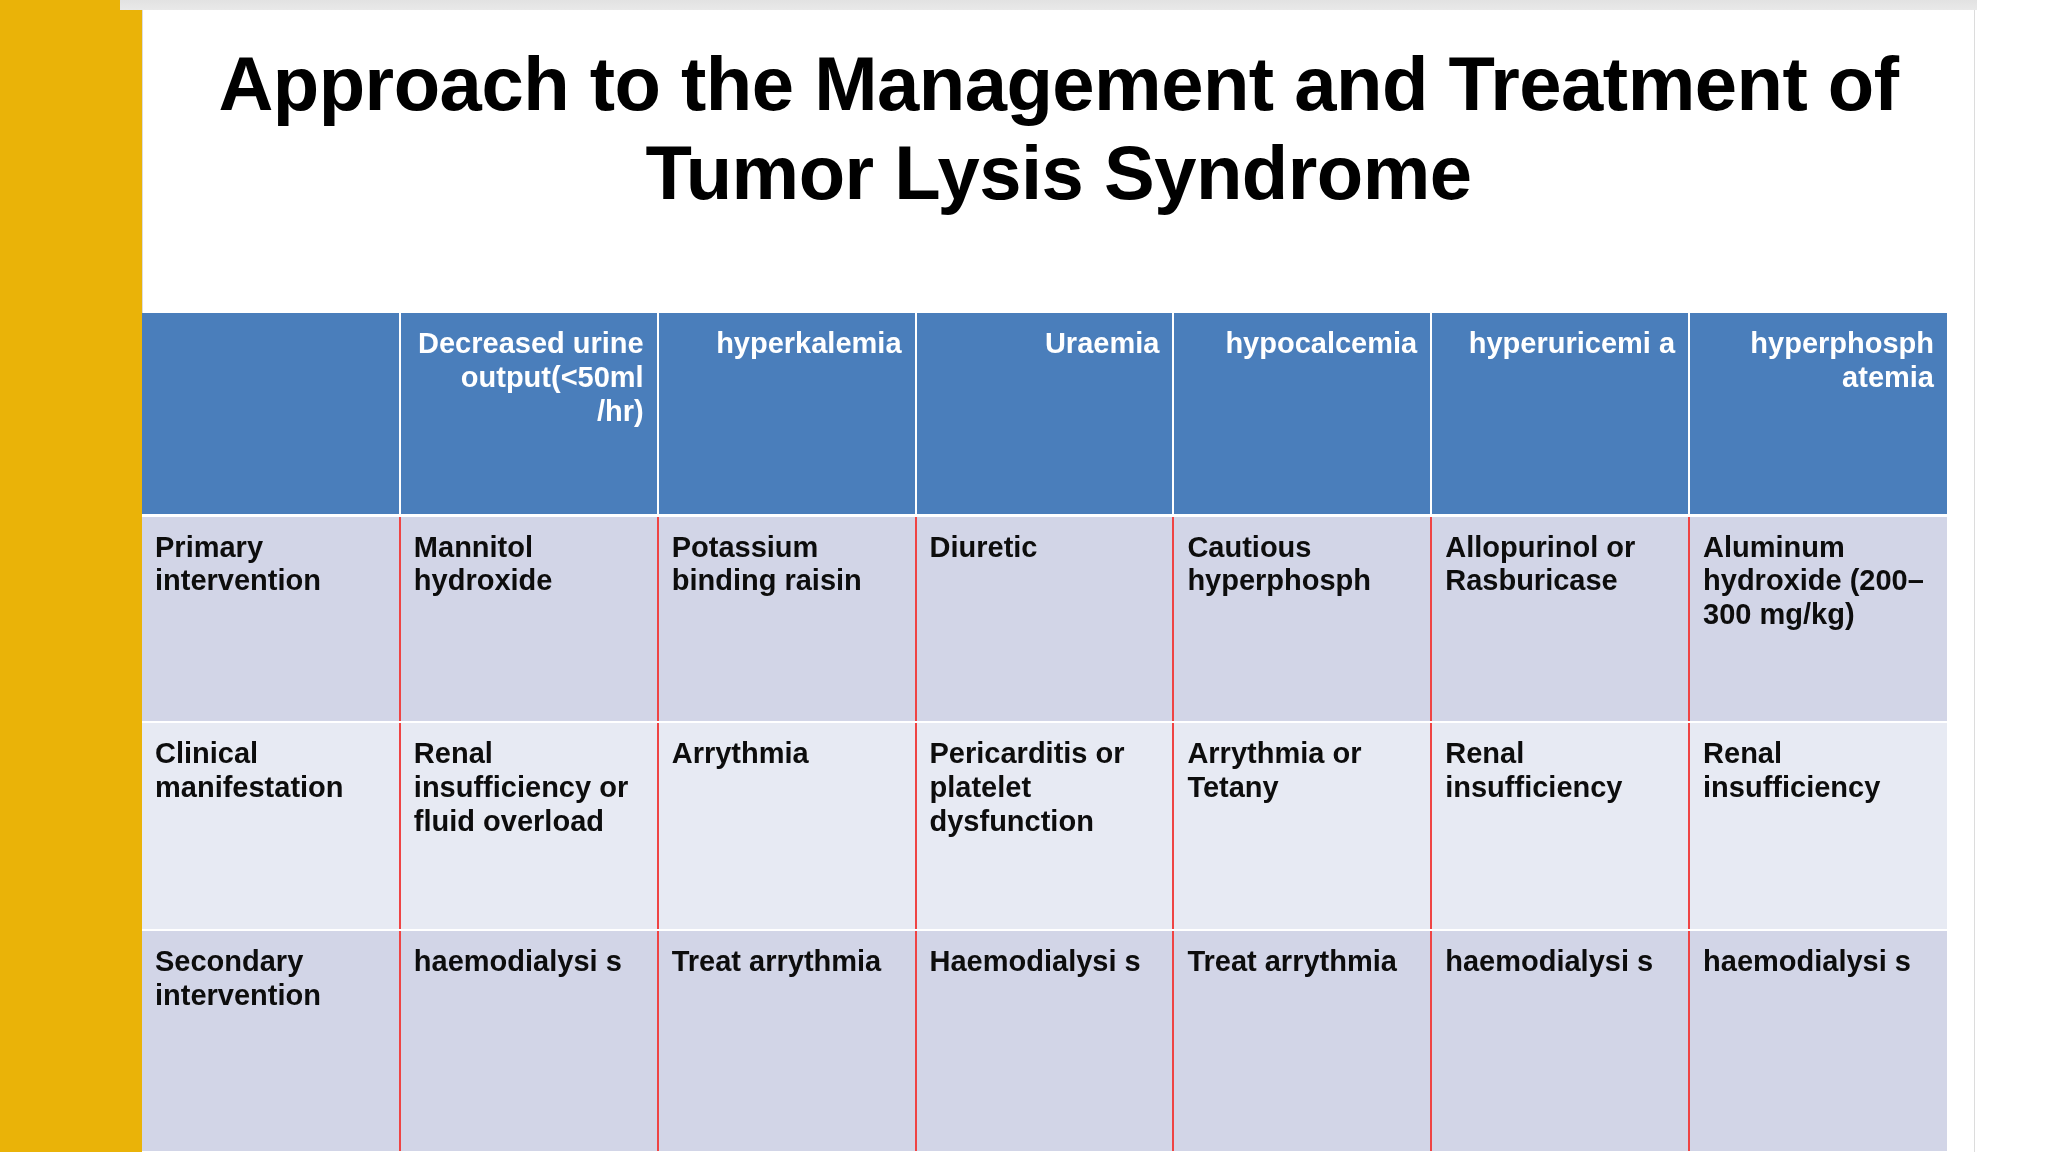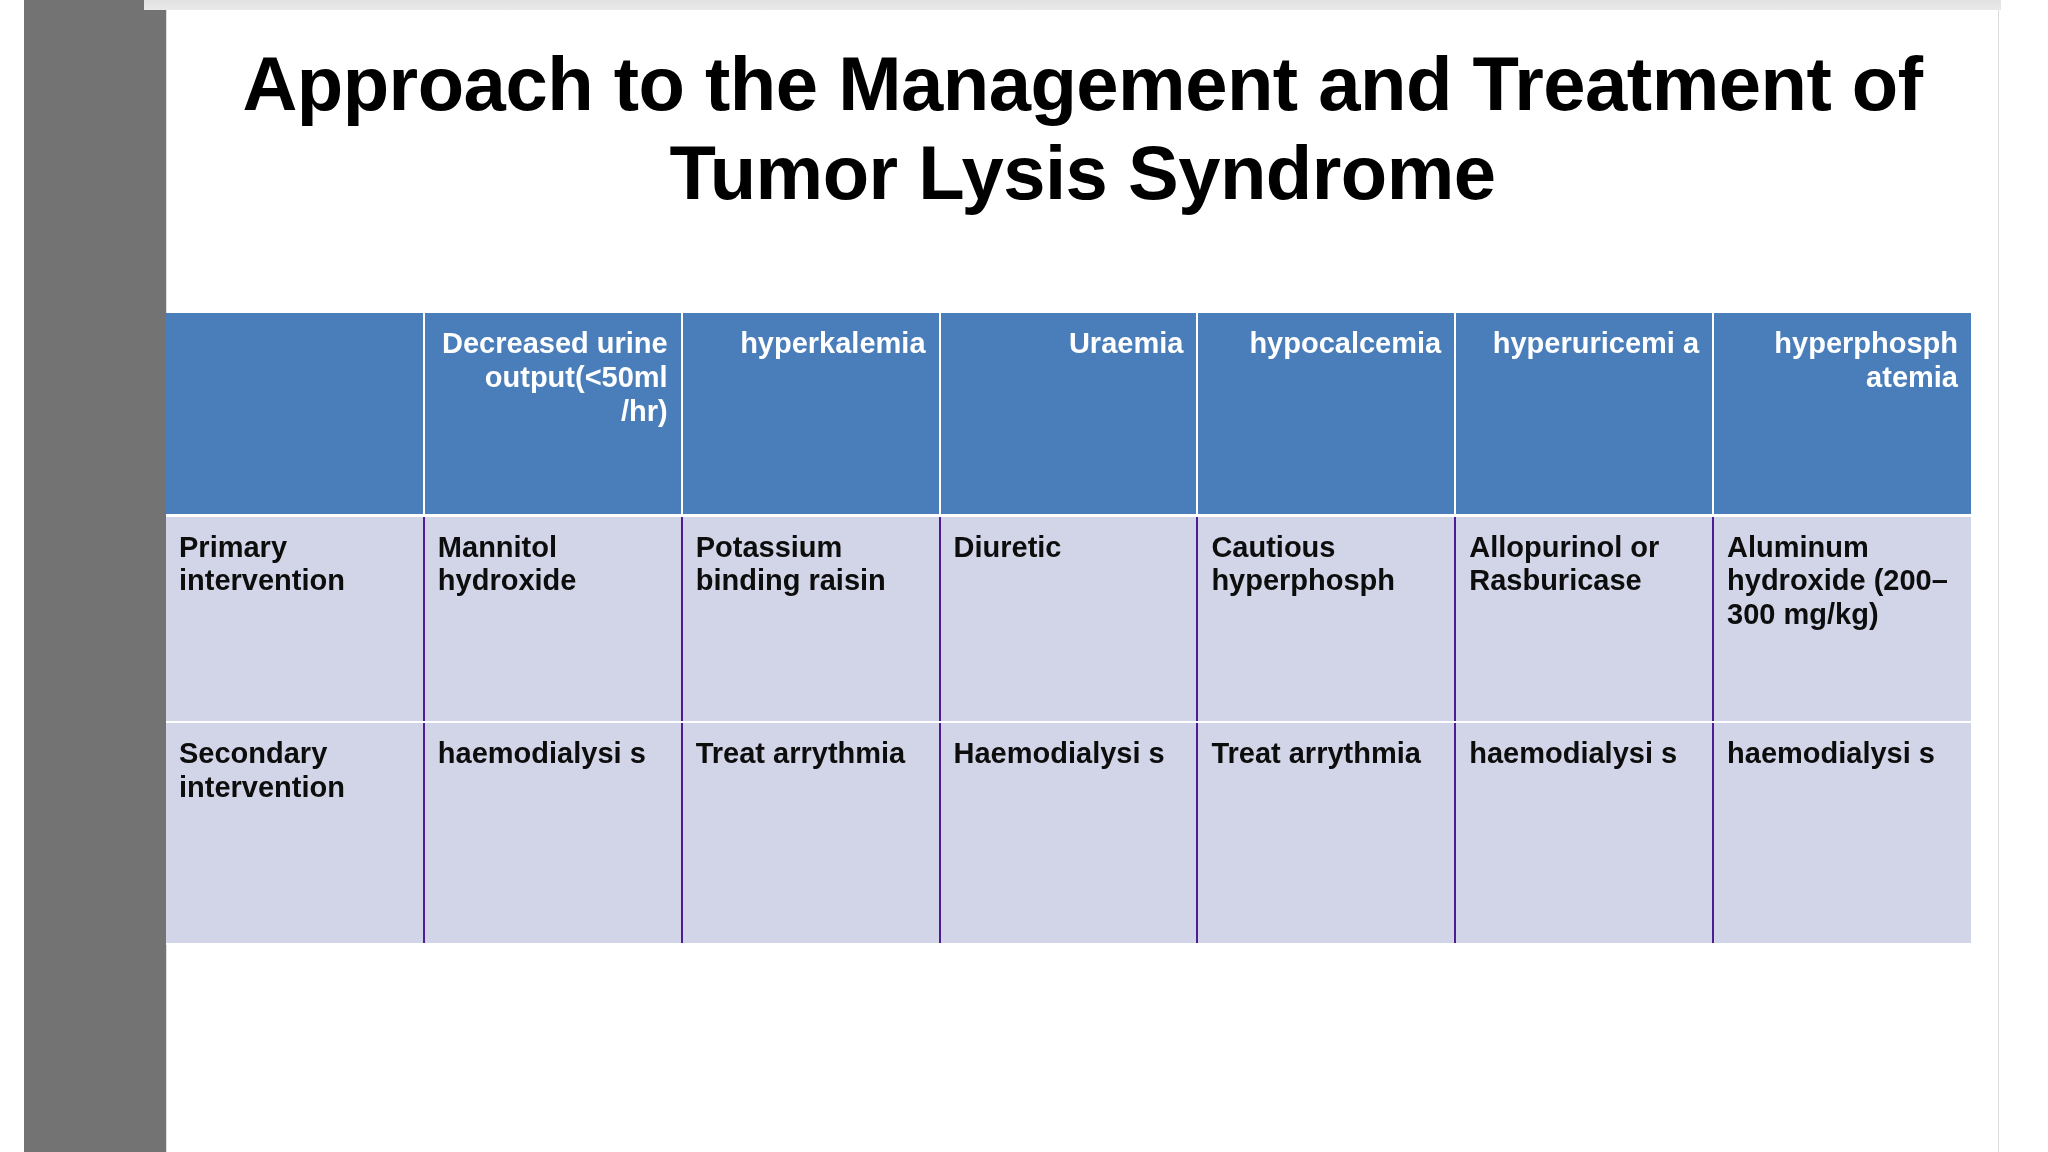--- a/index.html
+++ b/index.html
@@ -10,22 +10,21 @@
     height: 1152px;
     overflow: hidden;
   }
   body {
     font-family: "Liberation Sans", sans-serif;
   }
   #slide-root {
     position: relative;
     width: 1764px;
     height: 1152px;
-    background: #737373;
-    margin-left: 24px;
+    background: #eab308;
   }
   
   .top-strip {
     position: absolute;
     left: 120px;
     top: 0;
     width: 1857px;
     height: 10px;
     background: linear-gradient(to bottom, #e2e2e2, #e9e9e9);
   }
@@ -94,21 +93,21 @@
 
   tbody tr.band-dark td {
     background: #d2d5e7;
     color: #0d0d0d;
   }
   tbody tr.band-light td {
     background: #e7eaf3;
     color: #0d0d0d;
   }
   tbody td {
-    border-right: 2px solid #4c1d95;
+    border-right: 2px solid #ef4444;
     border-bottom: 2px solid #ffffff;
   }
   tbody td:last-child { border-right: none; }
 
   tbody tr.row-h1 td { height: 207px; }
   tbody tr.row-h2 td { height: 208px; }
   tbody tr.row-h3 td { height: 222px; }
 </style>
 </head>
 <body>
@@ -146,20 +145,29 @@
     <tbody>
       <tr class="band-dark row-h1">
         <td>Primary intervention</td>
         <td>Mannitol hydroxide</td>
         <td>Potassium binding raisin</td>
         <td>Diuretic</td>
         <td>Cautious hyperphosph</td>
         <td>Allopurinol or Rasburicase</td>
         <td>Aluminum hydroxide (200–300 mg/kg)</td>
       </tr>
+      <tr class="band-light row-h2">
+        <td>Clinical manifestation</td>
+        <td>Renal insufficiency or fluid overload</td>
+        <td>Arrythmia</td>
+        <td>Pericarditis or platelet dysfunction</td>
+        <td>Arrythmia or Tetany</td>
+        <td>Renal insufficiency</td>
+        <td>Renal insufficiency</td>
+      </tr>
       <tr class="band-dark row-h3">
         <td>Secondary intervention</td>
         <td>haemodialysi s</td>
         <td>Treat arrythmia</td>
         <td>Haemodialysi s</td>
         <td>Treat arrythmia</td>
         <td>haemodialysi s</td>
         <td>haemodialysi s</td>
       </tr>
     </tbody>

